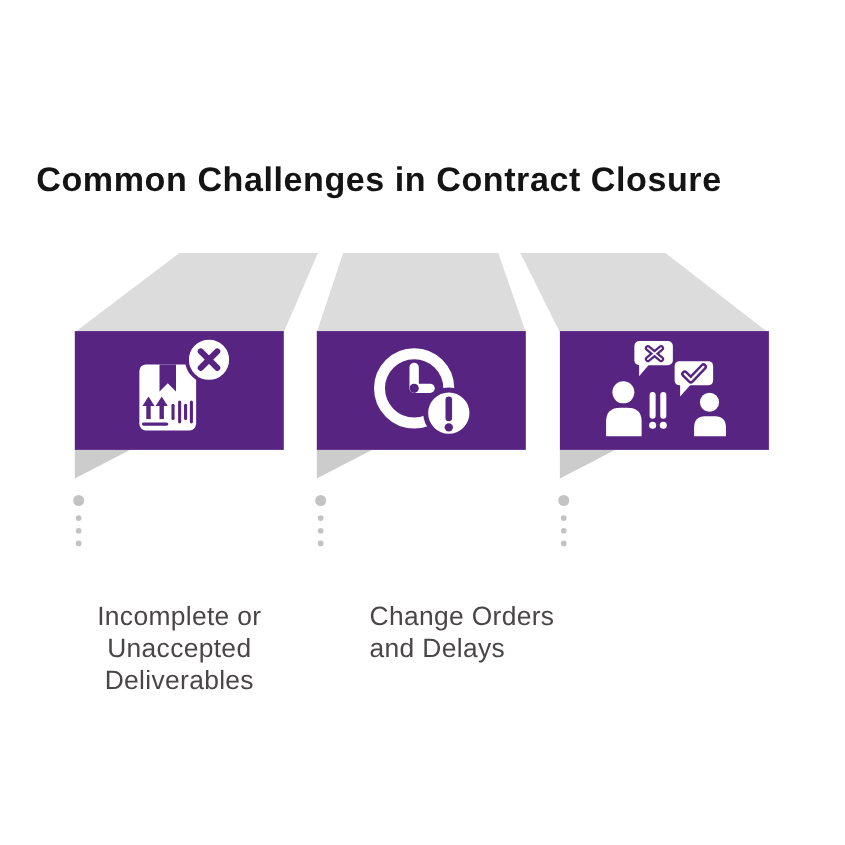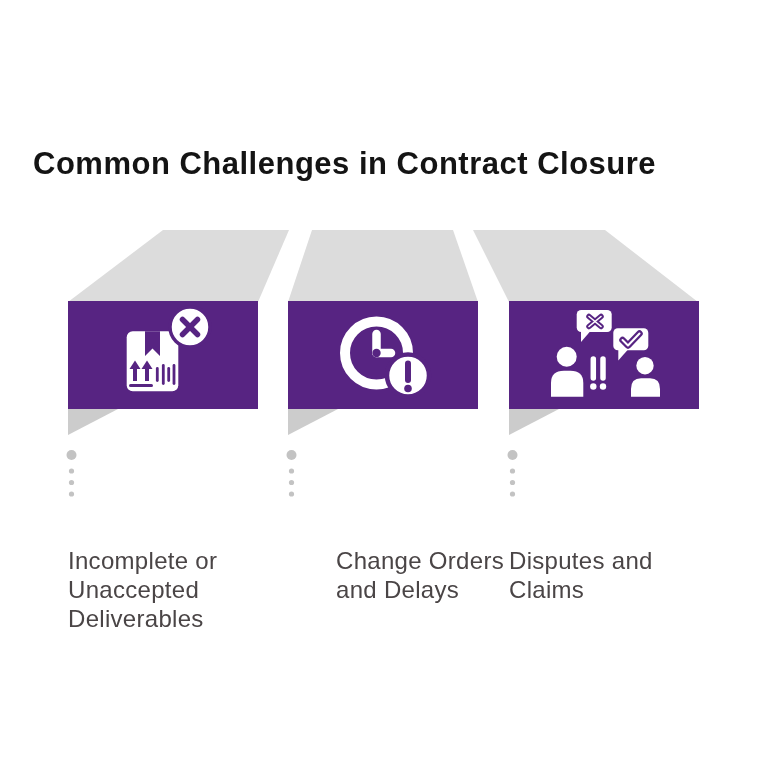--- a/index.html
+++ b/index.html
@@ -29,21 +29,21 @@
   .panel svg{display:block;}
   .f-white{fill:#ffffff;}
   .f-purple{fill:var(--purple,#572482);}
   .s-white{stroke:#ffffff;}
   .s-purple{stroke:var(--purple,#572482);}
   .label{
     position:absolute;top:546px;width:190px;
     font-size:24px;line-height:29px;letter-spacing:.3px;
     color:var(--label-text,#4a4546);
   }
-  .label-1{left:68px;}
+  .label-1{left:68px;text-align:center;}
   .label-2{left:288px;margin-left:48px;}
   .label-3{left:509px;}
 </style>
 </head>
 <body>
 
 <div class="canvas">
 
   <svg class="bg-svg" width="768" height="768" viewBox="0 0 768 768">
     <g>
@@ -155,15 +155,14 @@
         <line x1="84.3" y1="58" x2="84.3" y2="77" class="s-white" stroke-width="5.5" stroke-linecap="round"></line>
         <circle cx="84.3" cy="85.5" r="3.2" class="f-white"></circle>
         <line x1="94" y1="58" x2="94" y2="77" class="s-white" stroke-width="5.5" stroke-linecap="round"></line>
         <circle cx="94" cy="85.5" r="3.2" class="f-white"></circle>
       </g>
     </svg>
   </div>
 
   <div class="label label-1">Incomplete or Unaccepted Deliverables</div>
   <div class="label label-2">Change Orders and Delays</div>
-  <div class="label label-3">Disputes and Claims</div>
 
 </div>
 
 </body></html>

